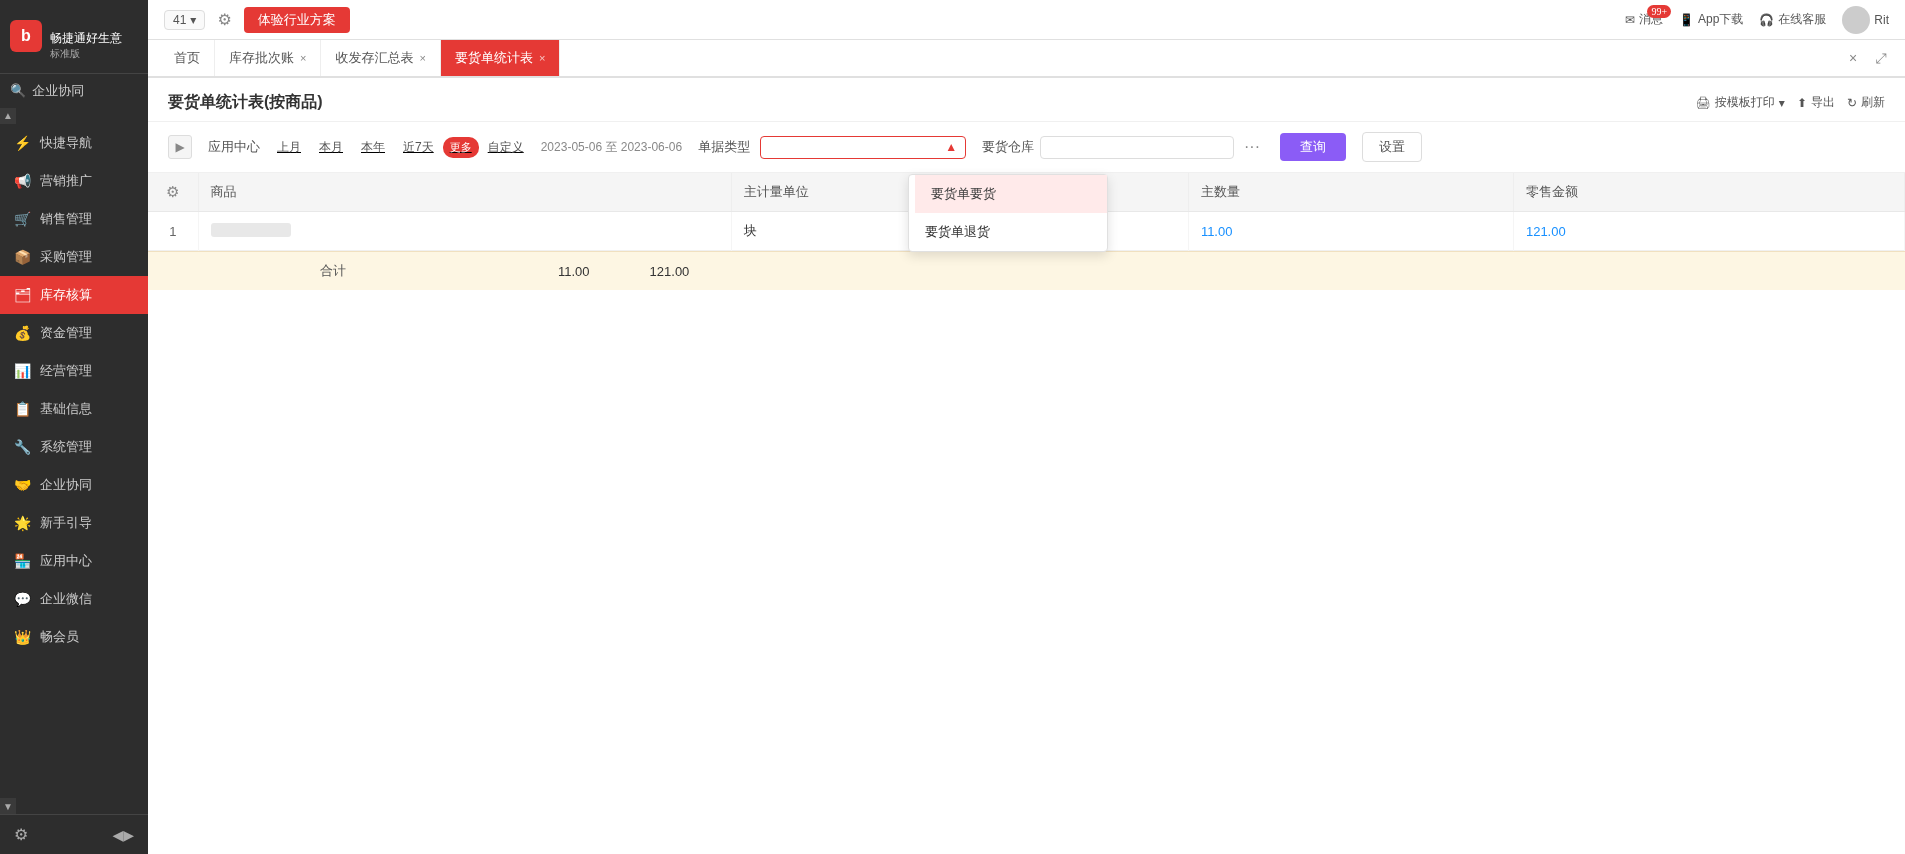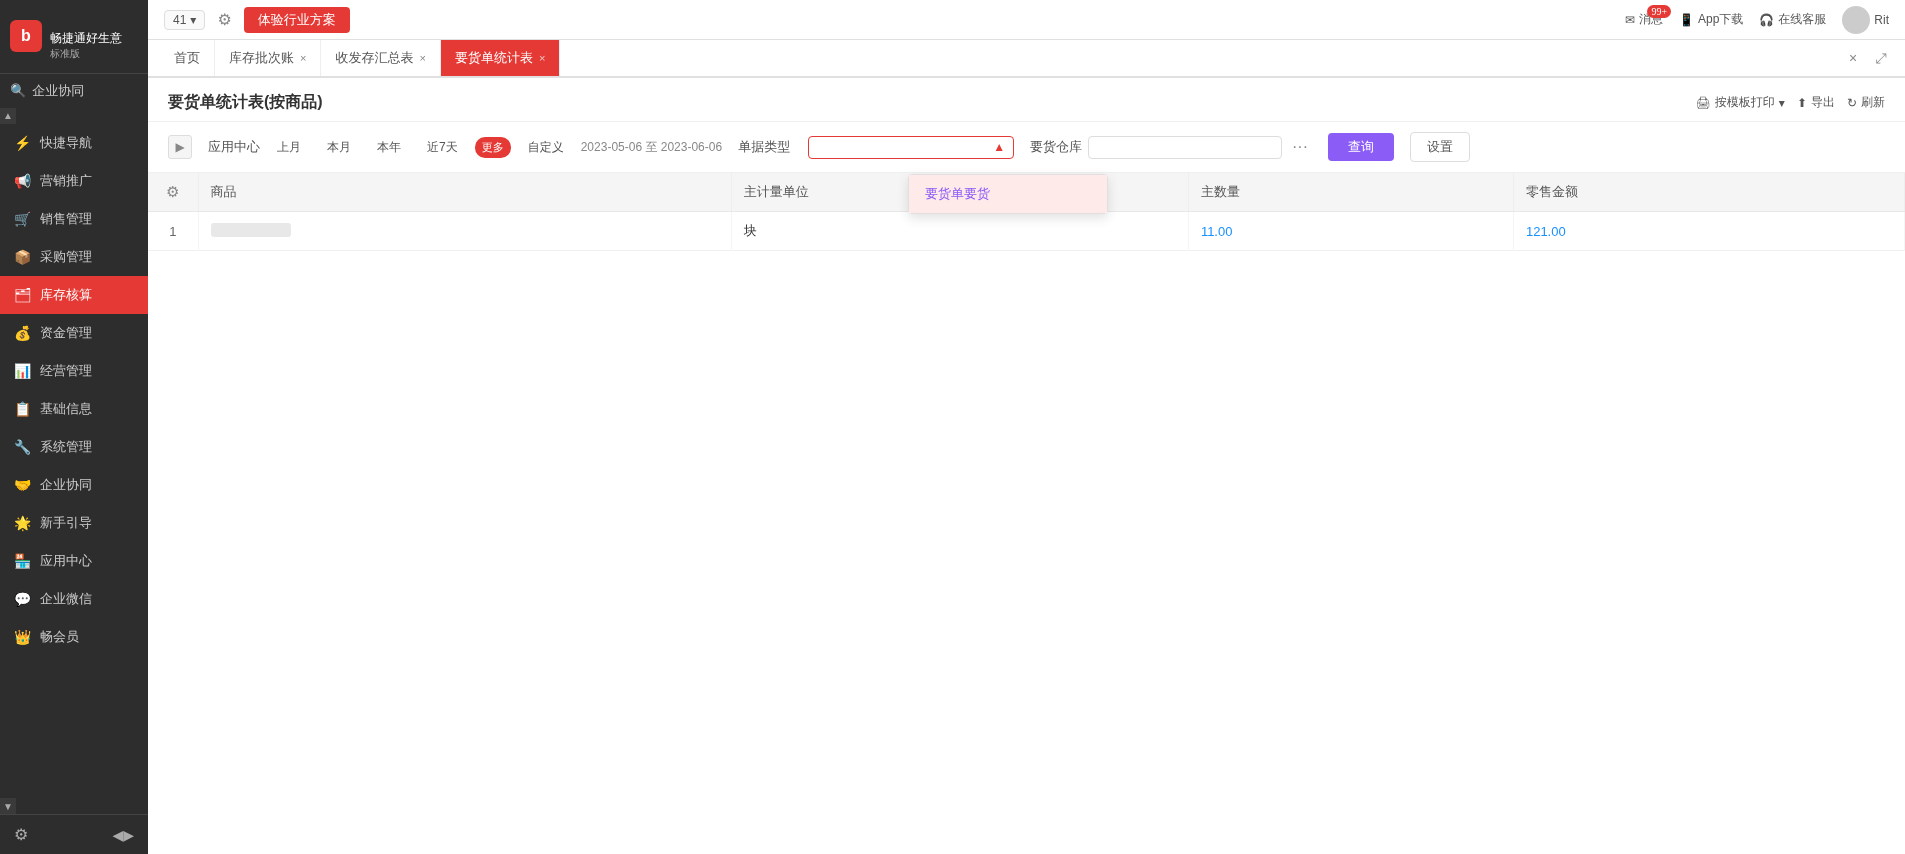--- a/index.html
+++ b/index.html
@@ -276,21 +276,22 @@
     }
     .filter-group {
       display: flex;
       align-items: center;
       gap: 8px;
     }
     .filter-label { color: #555; font-size: 13px; white-space: nowrap; }
     .date-shortcuts {
       display: flex;
       align-items: center;
-      gap: 8px;
+      gap: 0;
+      text-decoration: underline;
     }
     .date-btn {
       padding: 2px 8px;
       border-radius: 3px;
       cursor: pointer;
       font-size: 12px;
       color: #555;
       border: 1px solid transparent;
     }
     .date-btn.more {
@@ -300,21 +301,21 @@
       font-size: 11px;
       padding: 2px 6px;
     }
     .date-range {
       font-size: 12px;
       color: #888;
     }
     .filter-type-group {
       display: flex;
       align-items: center;
-      gap: 18px;
+      gap: 10px;
     }
     .filter-input-wrapper {
       display: flex;
       align-items: center;
       border: 1px solid #e53935;
       border-radius: 4px;
       padding: 3px 8px;
       min-width: 200px;
       background: #fff;
       position: relative;
@@ -380,21 +381,21 @@
       border-radius: 4px;
       box-shadow: 0 4px 12px rgba(0,0,0,0.12);
       min-width: 200px;
     }
     .dropdown-item {
       padding: 10px 16px;
       cursor: pointer;
       font-size: 13px;
       color: #333;
     }
-    .dropdown-item.selected { background: #ffeaea; color: #8b5cf6; }
+    .dropdown-item.selected { background: #ffeaea; color: #404040; margin-left: 6px; }
 
     
     .table-container {
       padding: 0;
       overflow-x: auto;
     }
     table {
       width: 100%;
       border-collapse: collapse;
       font-size: 13px;
@@ -645,20 +646,21 @@
         <span class="filter-label">要货仓库</span>
         <input class="warehouse-input" type="text" style="">
         <span class="more-options-btn">···</span>
       </div>
 
       <button class="query-btn">查询</button>
       <button class="setup-btn">设置</button>
 
       <div class="dropdown-overlay">
         <div class="dropdown-item selected">要货单要货</div>
+        <div class="dropdown-item">要货单退货</div>
       </div>
     </div>
 
     <div class="table-container">
       <table>
         <thead>
           <tr>
             <th class="th-settings">⚙</th>
             <th>商品</th>
             <th>主计量单位</th>
@@ -673,15 +675,20 @@
               <span class="placeholder-bar" style="width:80px;"></span>
             </td>
             <td>块</td>
             <td><span class="cell-link">11.00</span></td>
             <td><span class="cell-link">121.00</span></td>
           </tr>
         </tbody>
       </table>
     </div>
 
+    <div class="table-footer">
+      <span class="footer-label">合计</span>
+      <span class="footer-val" style="margin-left:212px;">11.00</span>
+      <span class="footer-val" style="margin-left:60px;">121.00</span>
+    </div>
 
   </div>
 </div>
 
 </body></html>

